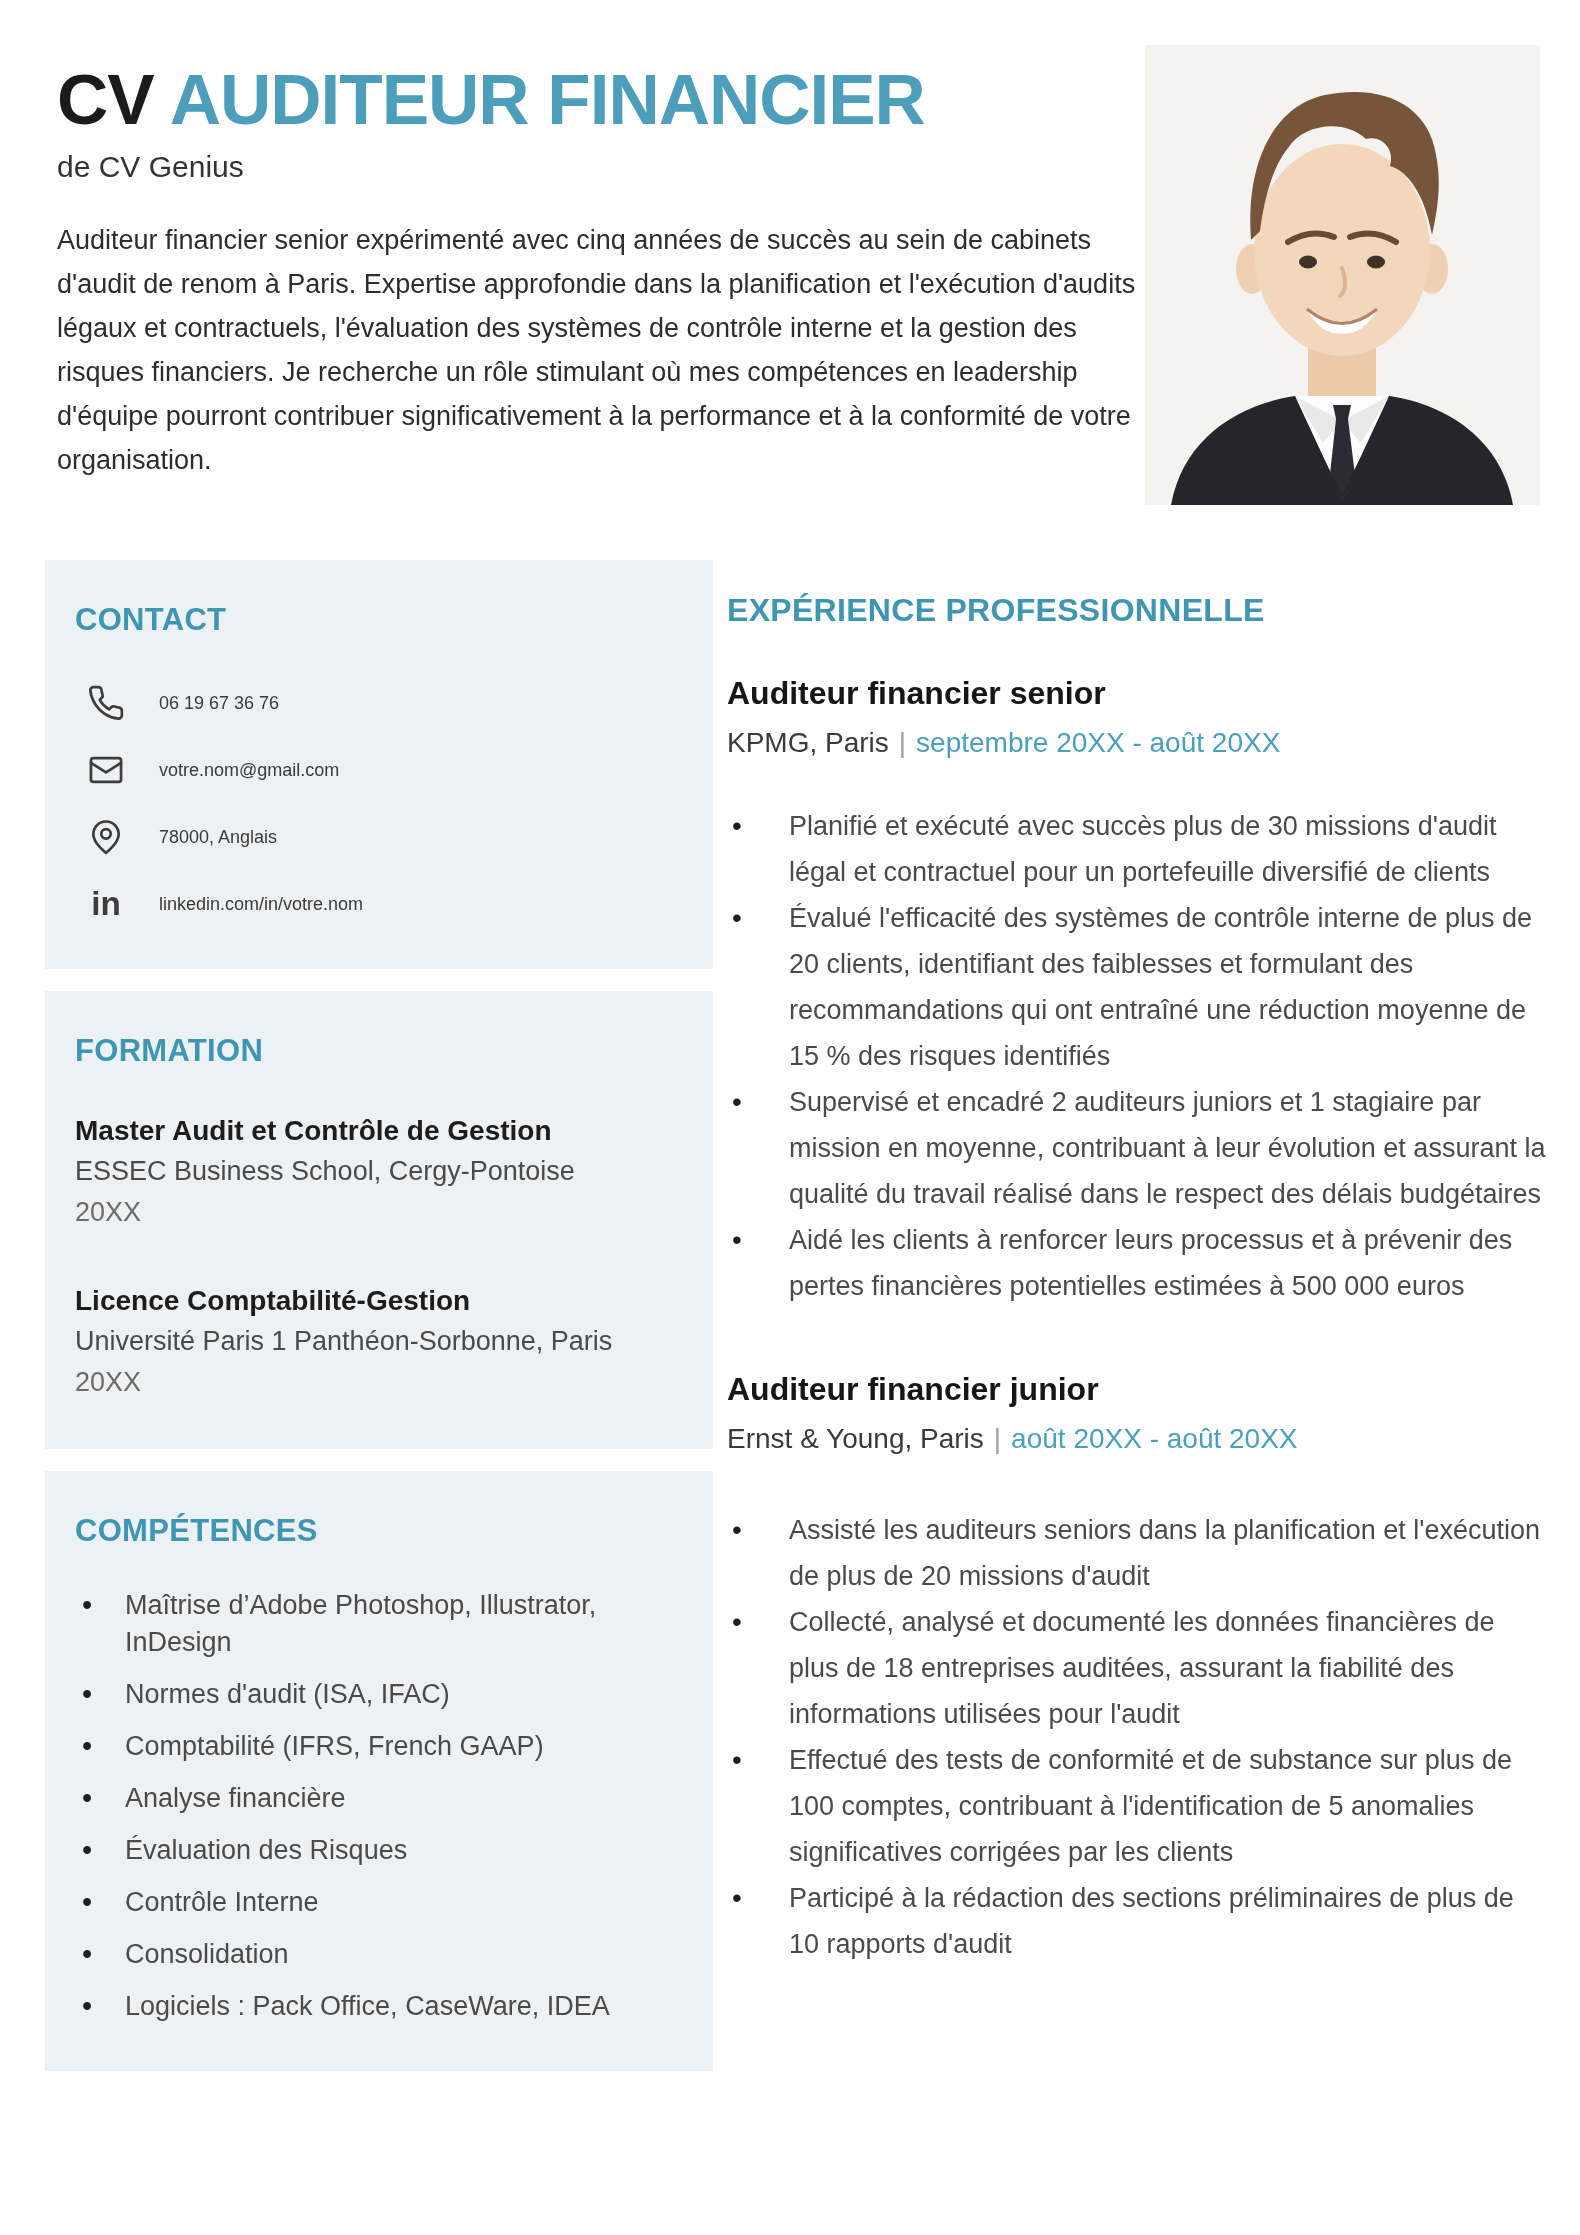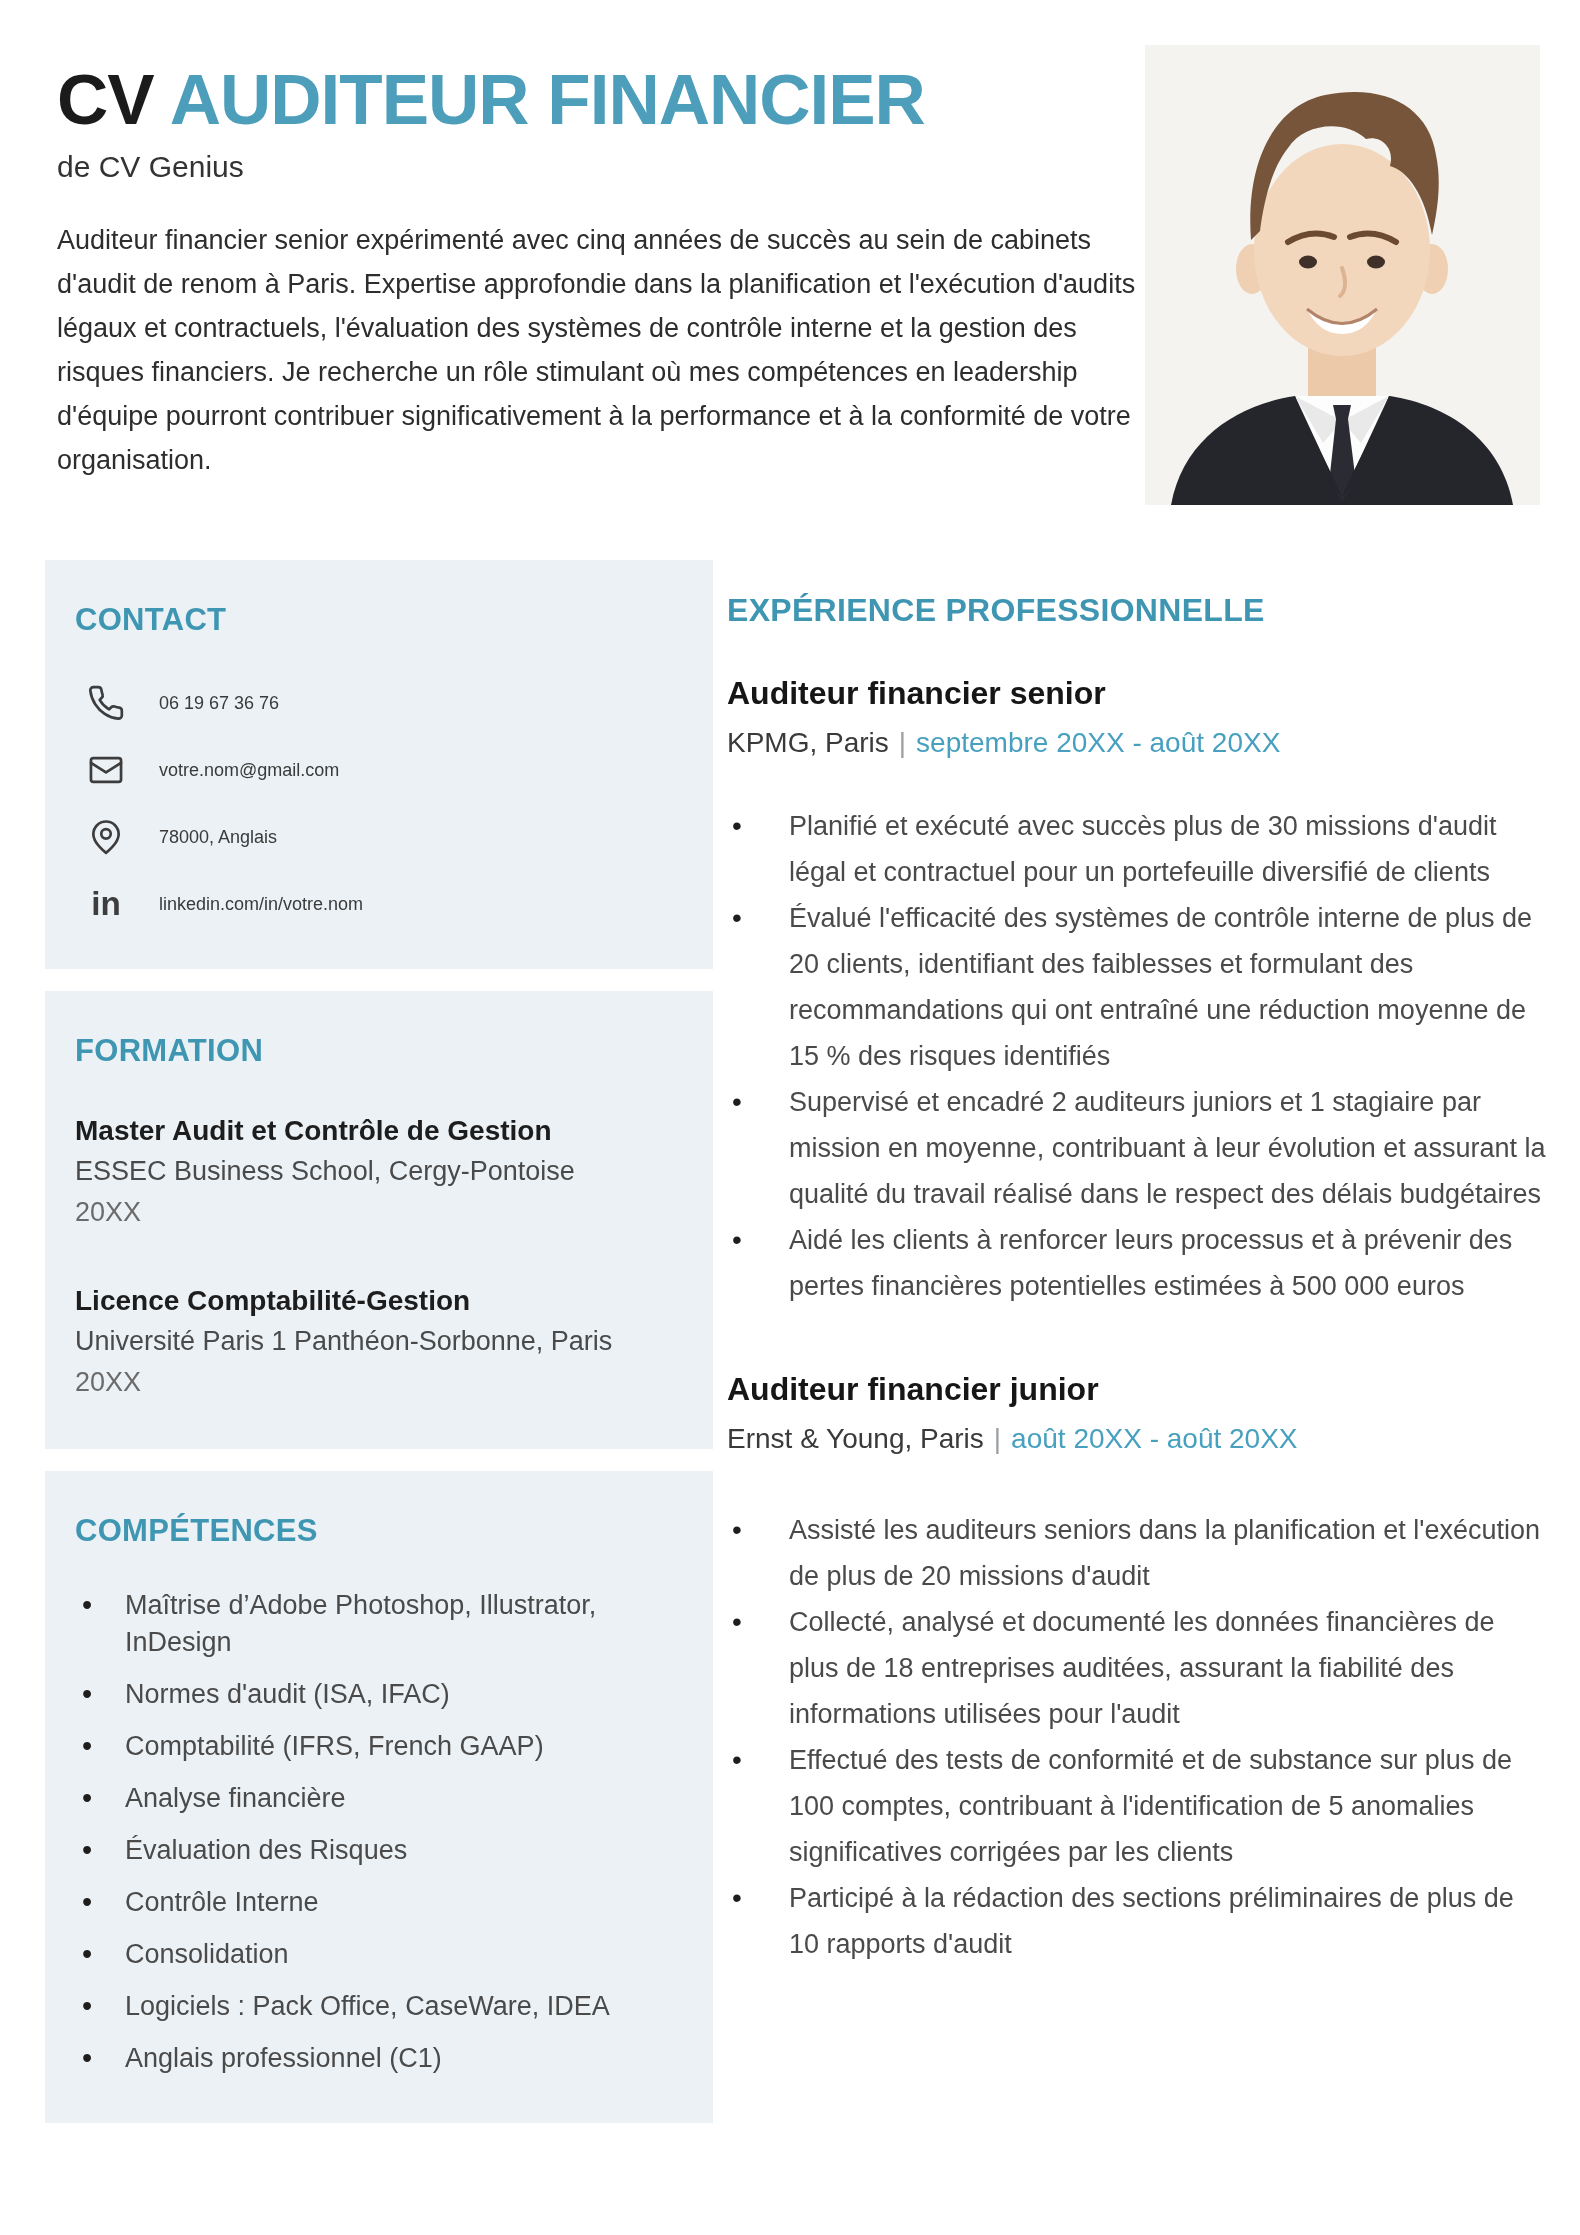--- a/index.html
+++ b/index.html
@@ -156,21 +156,20 @@
       <h2>COMPÉTENCES</h2>
       <ul class="skills">
         <li>Maîtrise d’Adobe Photoshop, Illustrator, InDesign</li>
         <li>Normes d'audit (ISA, IFAC)</li>
         <li>Comptabilité (IFRS, French GAAP)</li>
         <li>Analyse financière</li>
         <li>Évaluation des Risques</li>
         <li>Contrôle Interne</li>
         <li>Consolidation</li>
         <li>Logiciels : Pack Office, CaseWare, IDEA</li>
-        <li>Anglais professionnel (C1)</li>
       </ul>
     </section>
 
   </aside>
 
   <main class="right-col">
     <h2>EXPÉRIENCE PROFESSIONNELLE</h2>
 
     <article class="job">
       <h3>Auditeur financier senior</h3>

